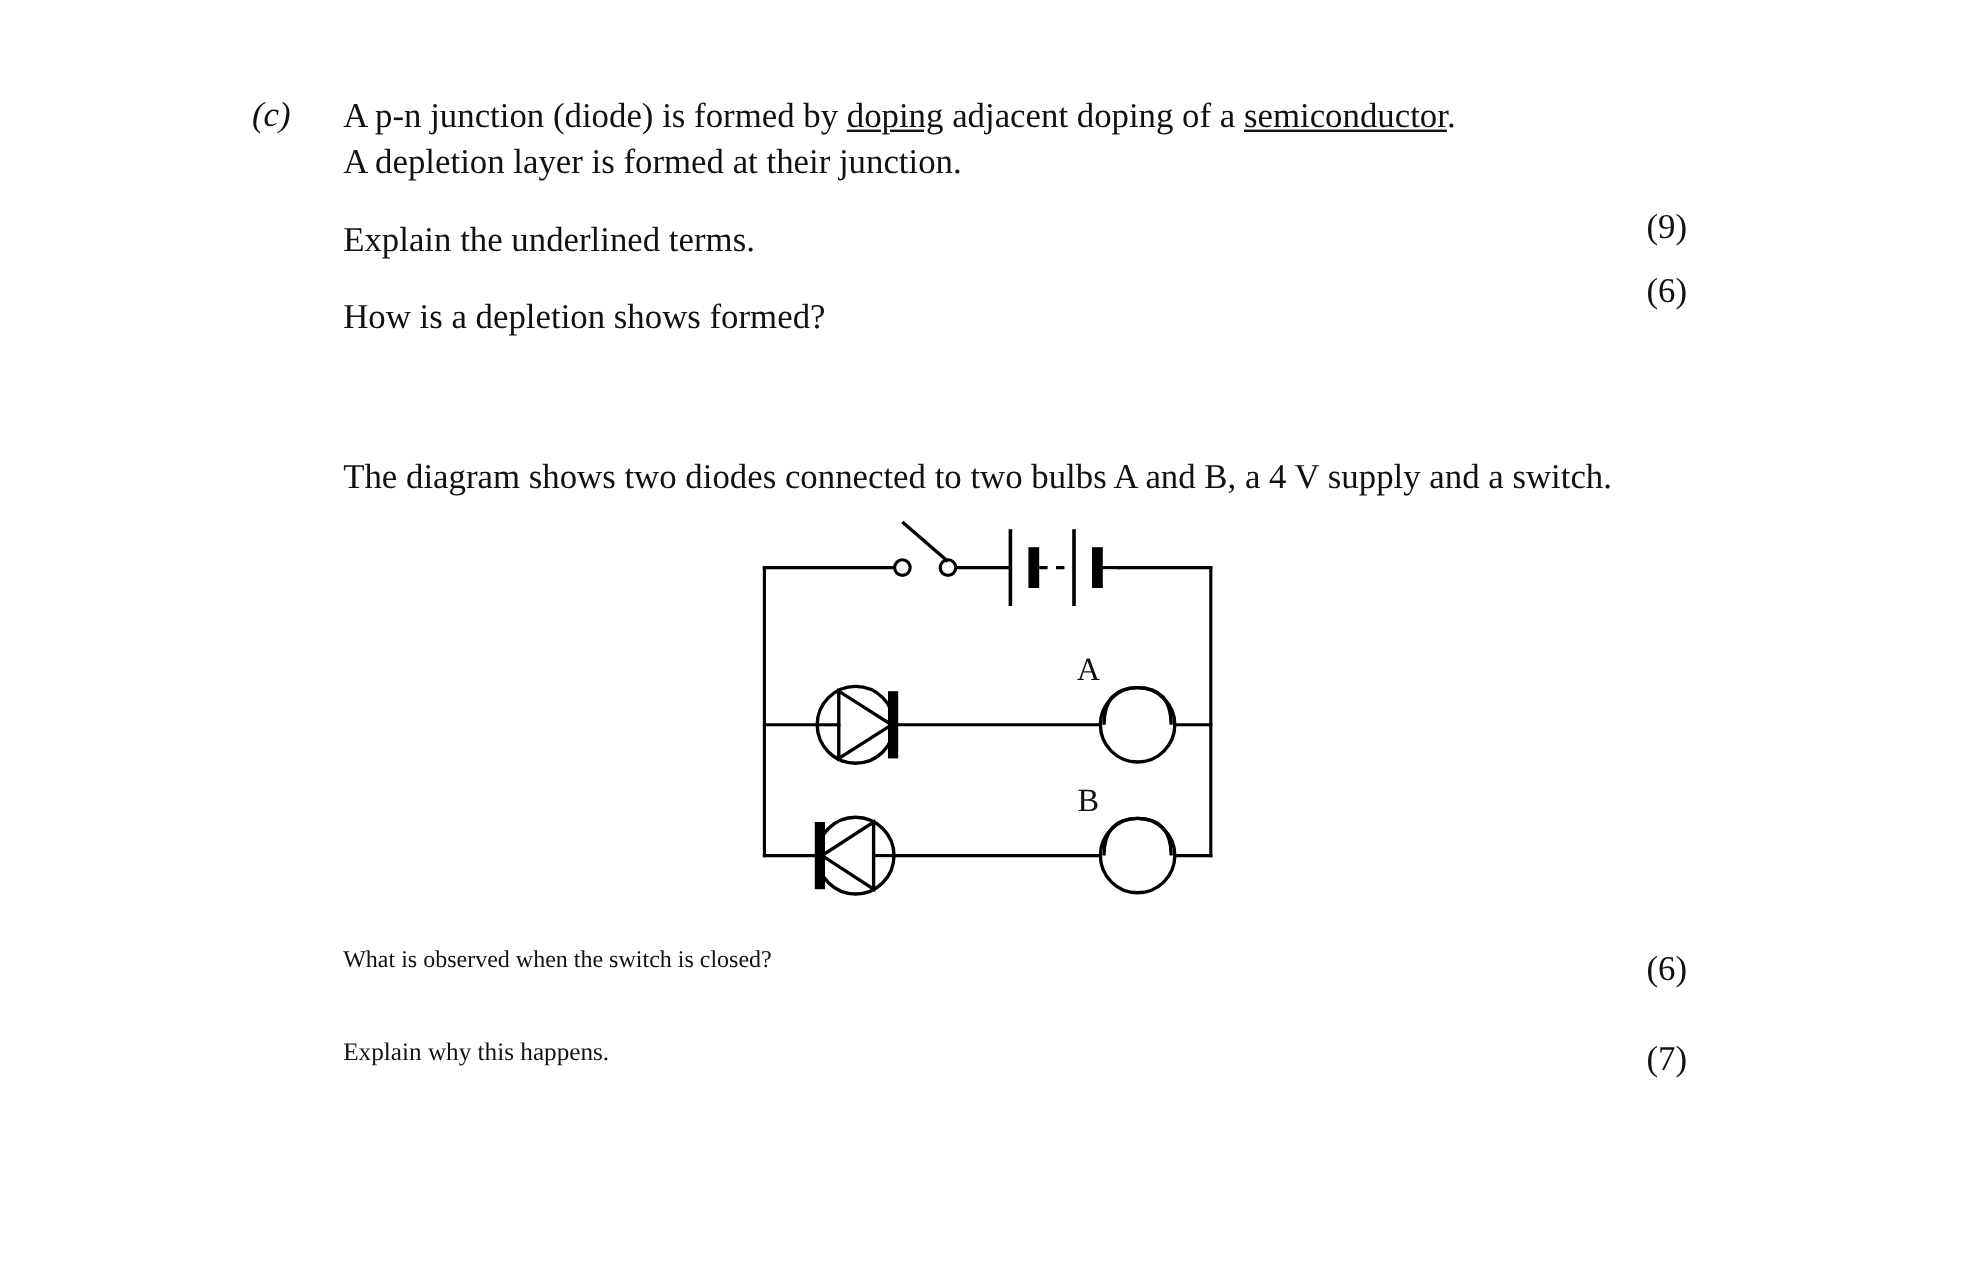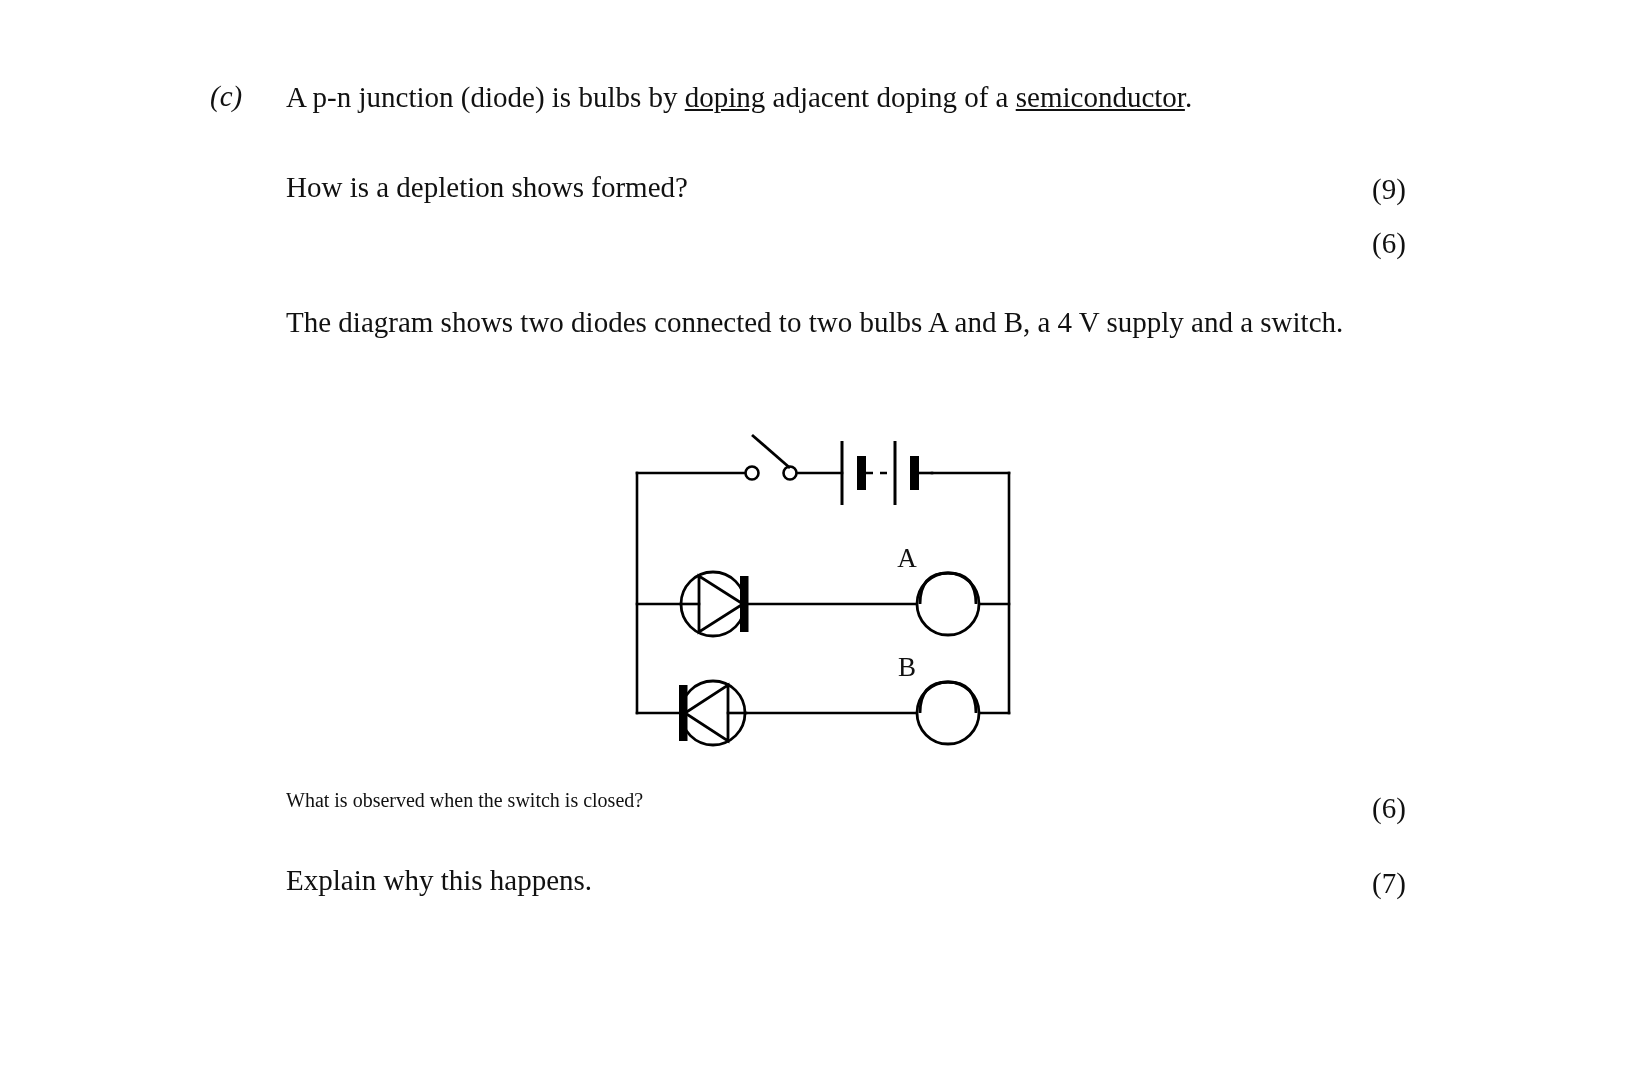--- a/index.html
+++ b/index.html
@@ -60,21 +60,21 @@
   .line-observed {
     position: absolute;
     left: 286px;
     top: 789px;
     font-size: 20px;
   }
   .line-explain {
     position: absolute;
     left: 286px;
     top: 864px;
-    font-size: 29px;
+    font-size: 21px;
   }
 
   
   #circuit-wrap {
     position: absolute;
     left: 600px;
     top: 415px;
     width: 470px;
     height: 345px;
   }
@@ -129,24 +129,25 @@
 </style>
 </head>
 <body>
 
 <div id="page">
 
   <span class="q-label">(c)</span>
 
   <div class="body-col">
 
-    <p class="para"><span>A p-n junction (diode) is bulbs by </span><span class="u">doping</span><span> adjacent doping of a </span><span class="u">semiconductor</span><span>.</span><br></p>
+    <p class="para"><span>A p-n junction (diode) is formed by </span><span class="u">doping</span><span> adjacent doping of a </span><span class="u">semiconductor</span><span>.</span><br><span>A depletion layer is formed at their junction.</span></p>
 
     <div class="gap-sm"></div>
 
+    <p class="para">Explain the underlined terms.</p>
 
     <div class="gap-sm"></div>
 
     <p class="para">How is a depletion shows formed?</p>
 
     <div class="gap-md"></div>
 
     <p class="para">The diagram shows two diodes connected to two bulbs A and B, a 4 V supply and a switch.</p>
   </div>
 

